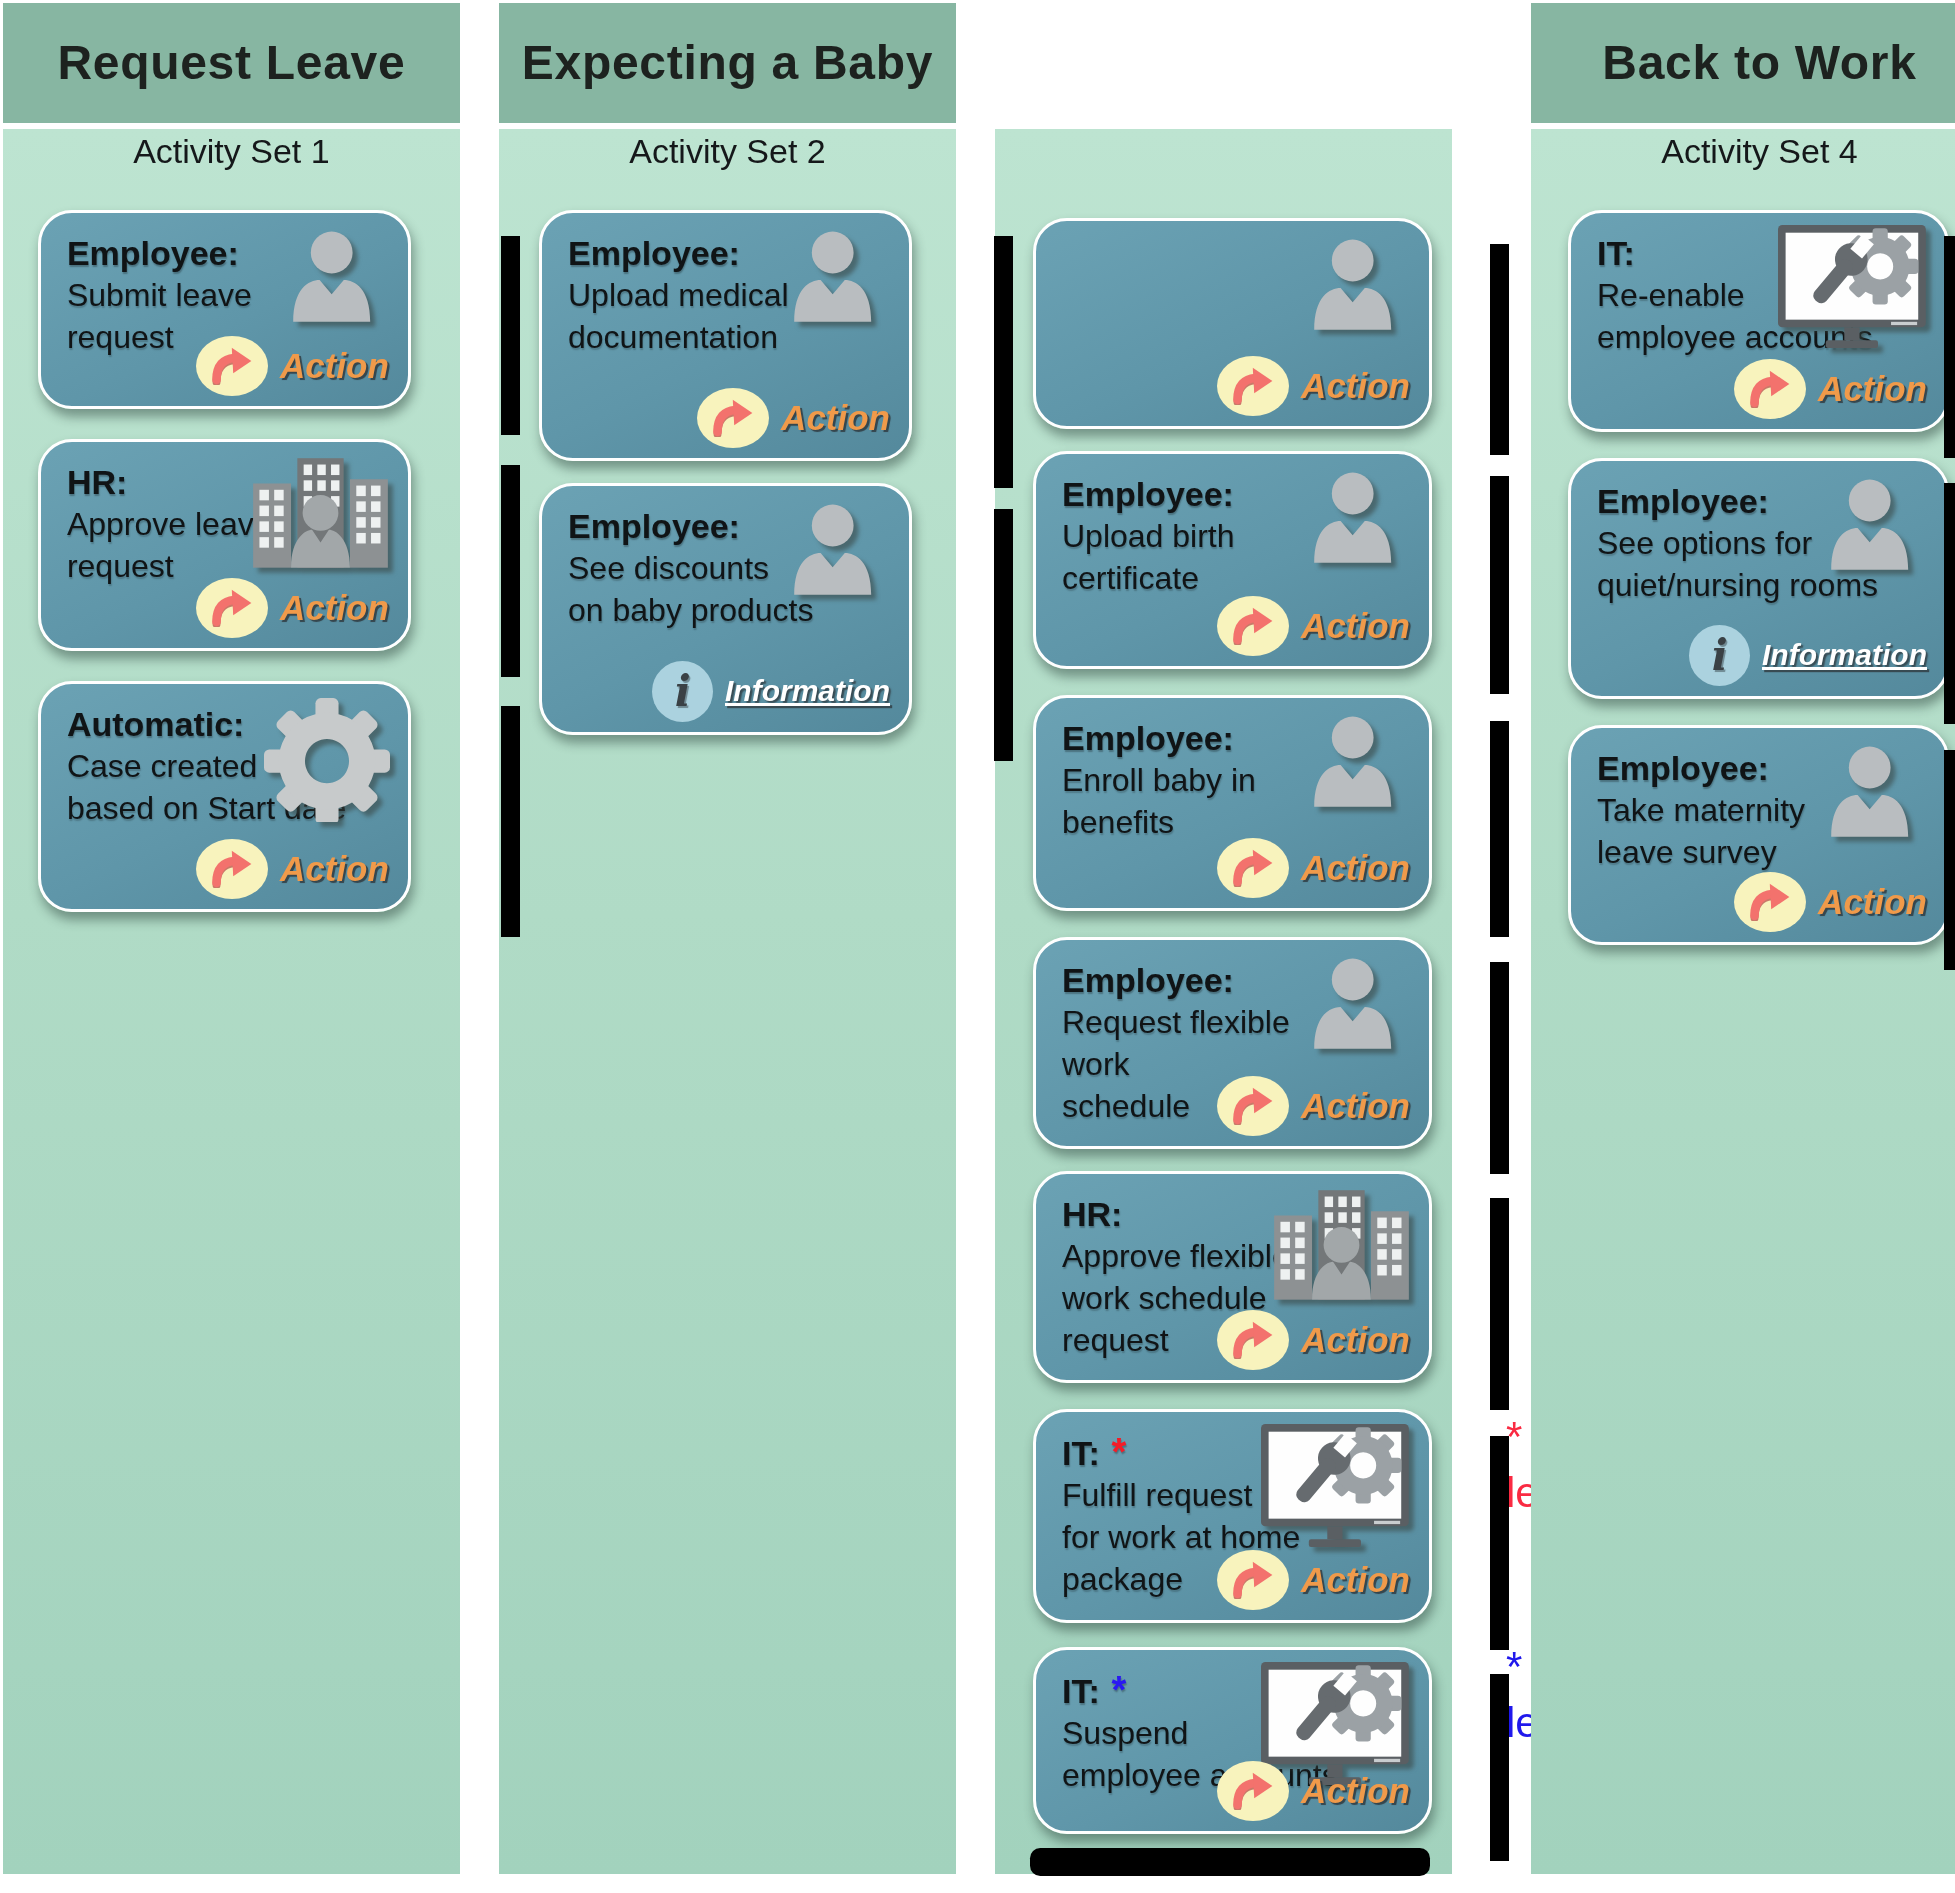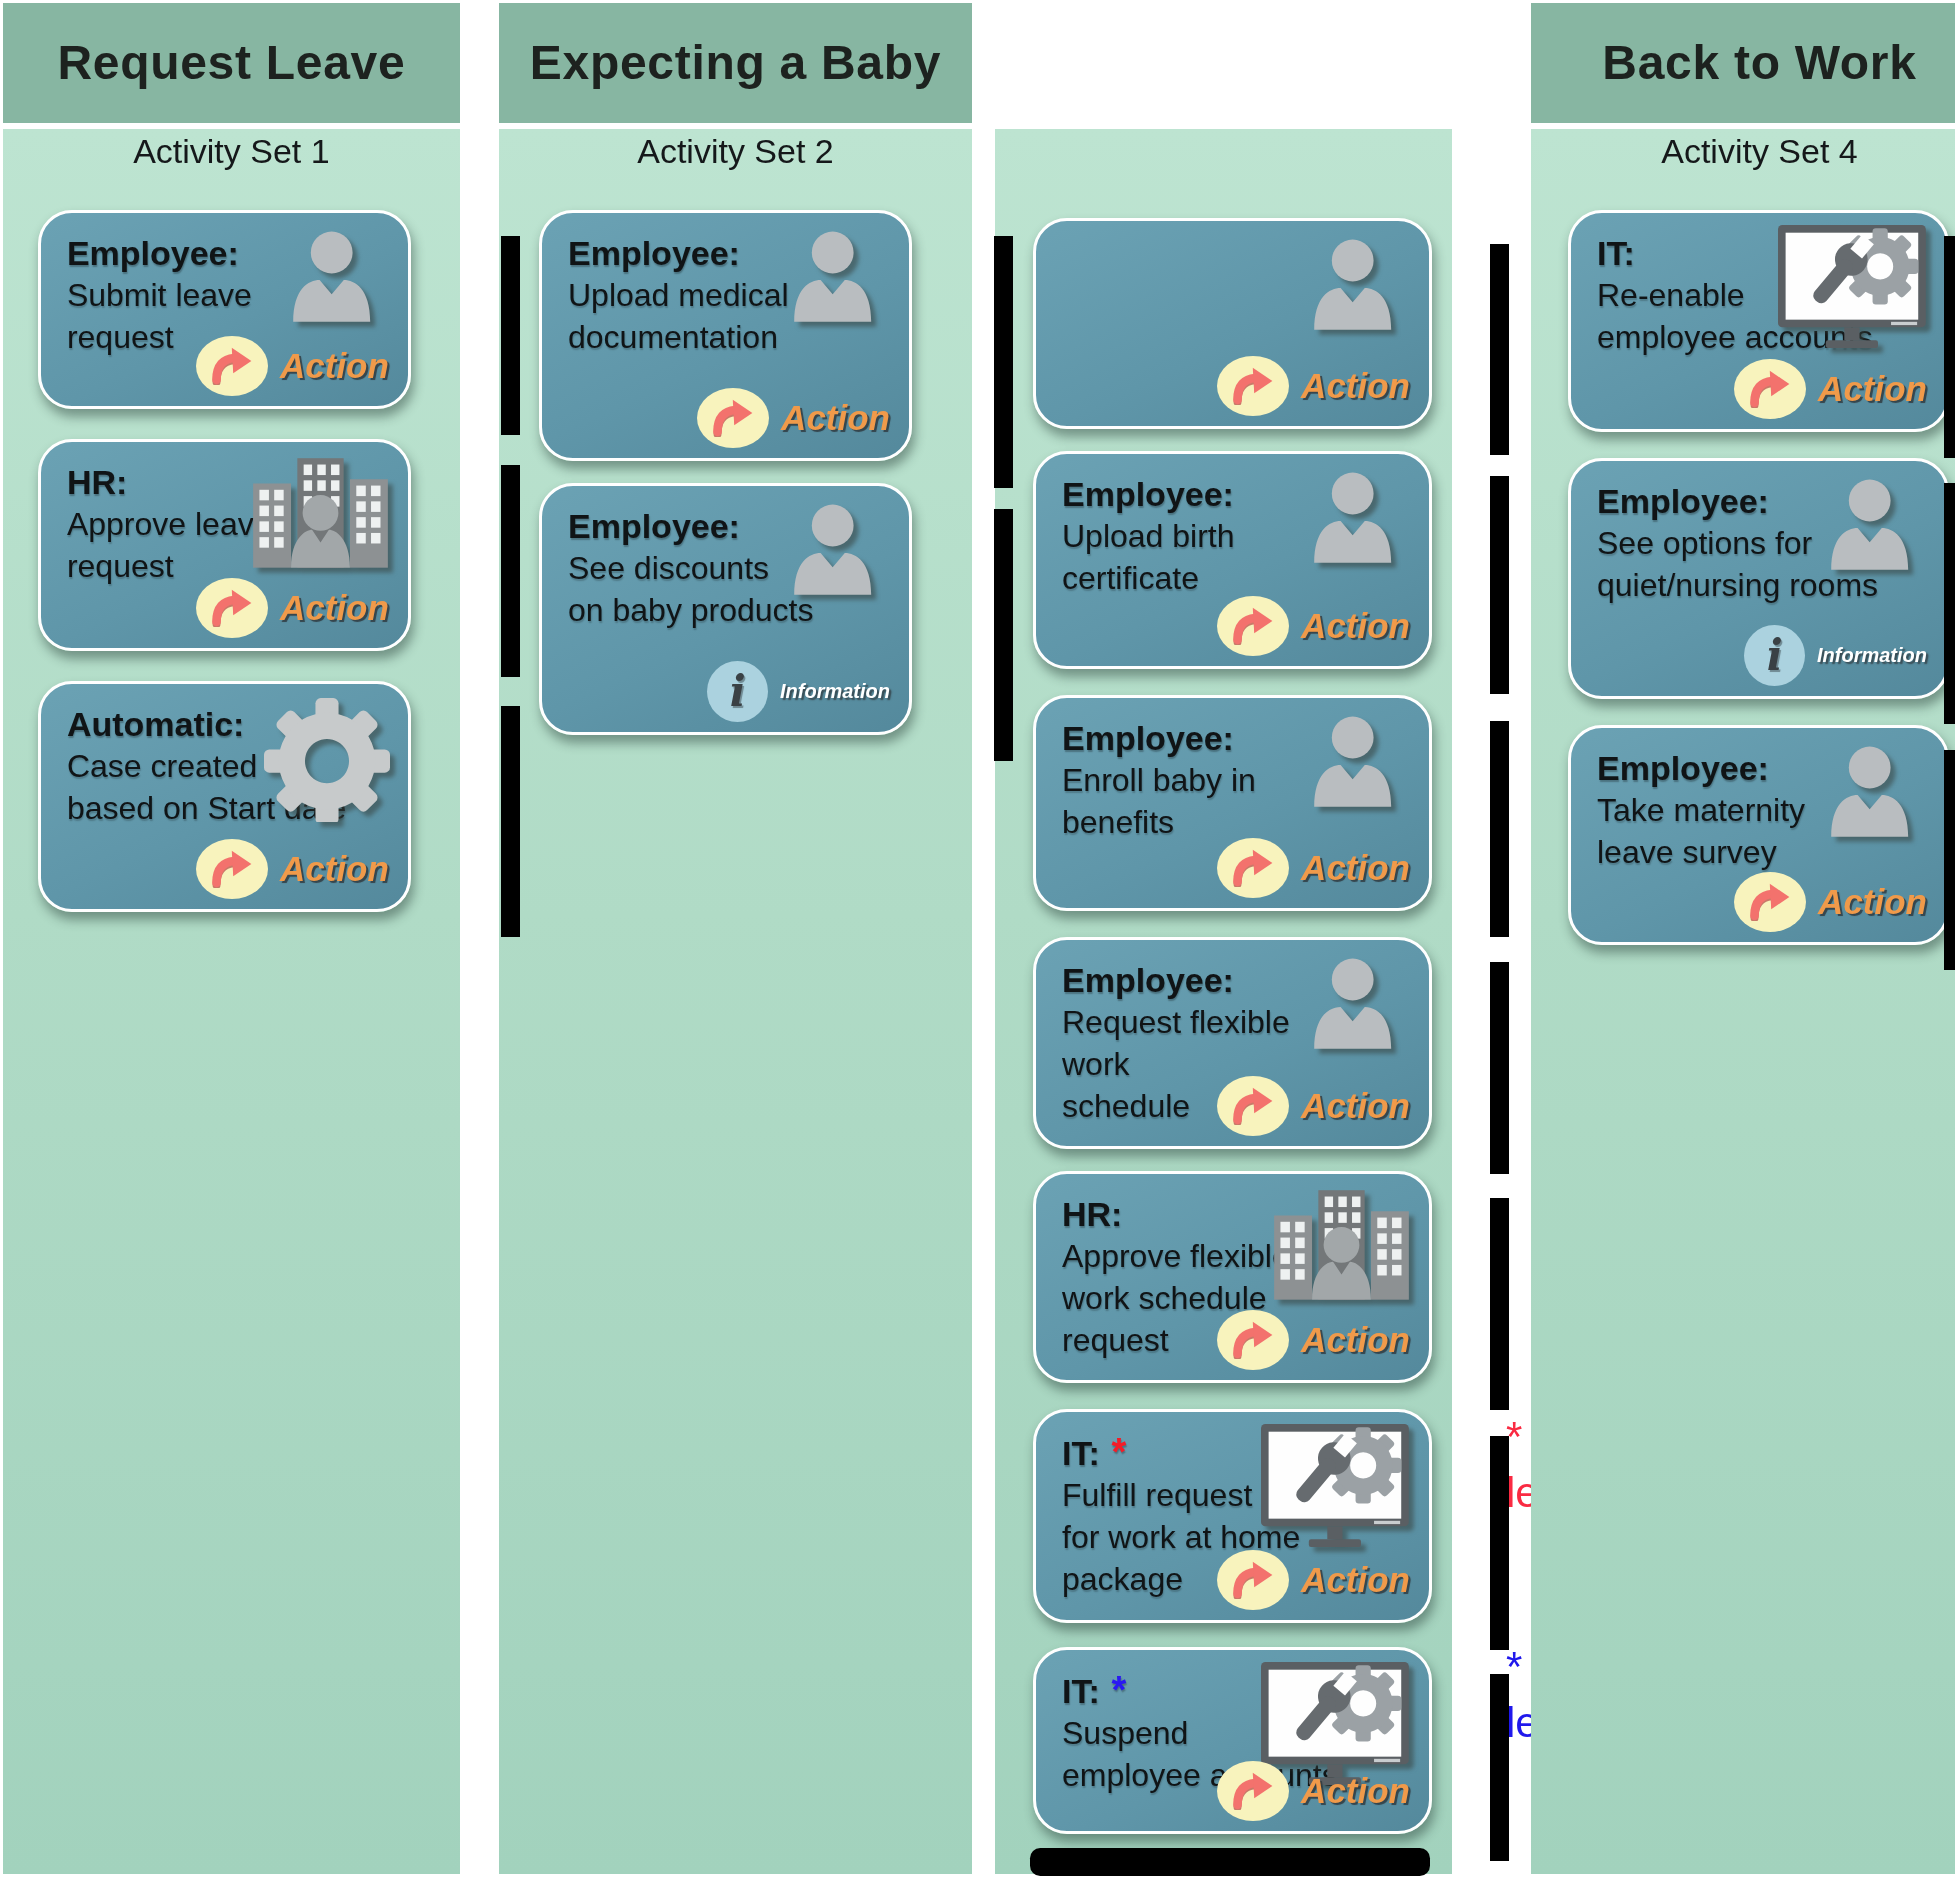--- a/index.html
+++ b/index.html
@@ -41,22 +41,22 @@
     font-size:35px;font-weight:bold;font-style:italic;color:#f09a4a;
     text-shadow:2.2px 2.2px 0.7px rgba(47,57,63,0.85);white-space:nowrap;
   }
   .info-circle{
     width:61px;height:61px;border-radius:50%;background:#abd2df;flex:0 0 auto;
     display:flex;align-items:center;justify-content:center;
     font-family:"DejaVu Serif",serif;font-style:italic;font-weight:bold;
     font-size:42px;color:#3a4145;text-shadow:1.5px 1.5px 0.7px rgba(40,50,55,0.45);
   }
   .info-label{
-    font-size:20px;font-weight:bold;font-style:italic;color:#ffffff;
-    text-shadow:2.2px 2.2px 1.5px rgba(47,57,63,0.8);white-space:nowrap;
+    font-size:30px;font-weight:bold;font-style:italic;color:#ffffff;
+    text-shadow:2.2px 2.2px 1.5px rgba(47,57,63,0.8);white-space:nowrap;text-decoration:underline;
   }
   .annotation{position:absolute;font-size:42px;line-height:56px;font-weight:500;}
   .shadow-bar{position:absolute;background:#000000;}
   .shadow-blob{position:absolute;background:#000000;border-radius:10.2px;}
 </style>
 </head>
 <body>
 
 <div class="annotation" id="annotation-0" style="left: 1506px; top: 1409px; color: rgb(250, 42, 66);">
   <div>* Triggered if flex</div>
@@ -191,21 +191,21 @@
     <path d="M9 45 C9 25 19 16 33 15" fill="none" stroke="#f3726d" stroke-width="12" stroke-linecap="round"></path>
     <path d="M30 1 L57 19 L32 36 Z" fill="#f3726d"></path>
   </svg>
           </span>
           <span class="action-label">Action</span>
         </div>
   </div>
 </div>
   </section>
 
-  <section class="column" style="left: 499px; padding-left: 16px;">
+  <section class="column" style="left: 499px;">
     <header class="col-header">
       <span class="col-title">Expecting a Baby</span>
     </header>
     <div class="col-body">
       <div class="activity-set">Activity Set 2</div>
 
   <div class="card" style="top: 81px; left: 40px; width: 373px; height: 251px;">
     <div class="card-text">
       <div class="role-line">
         <span class="role">Employee:</span>

